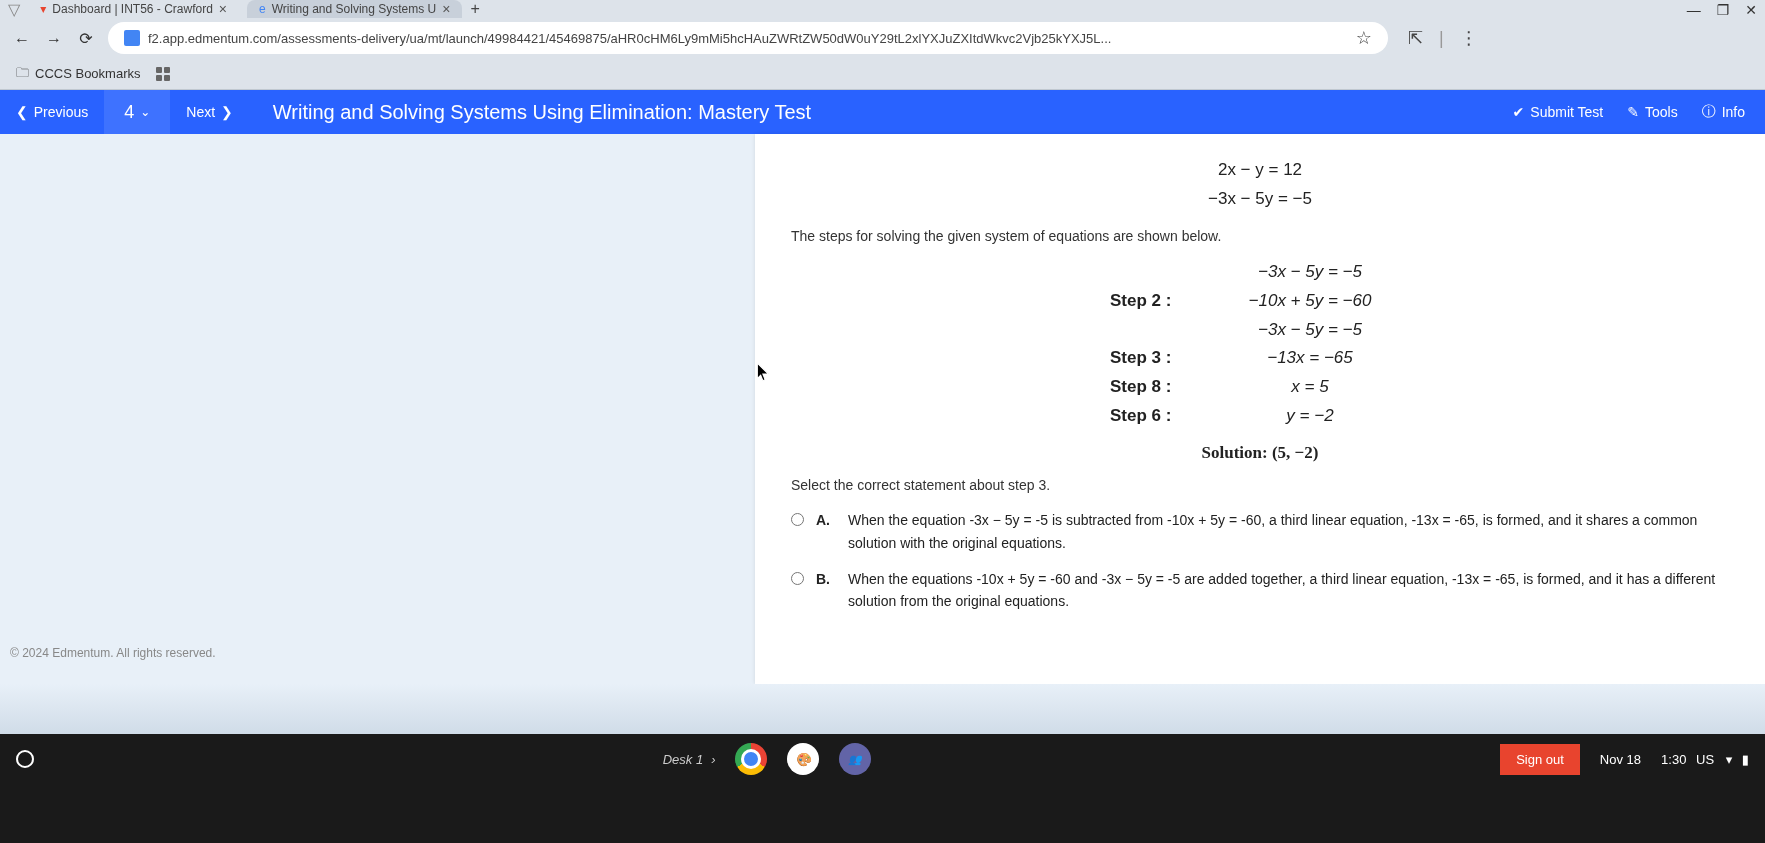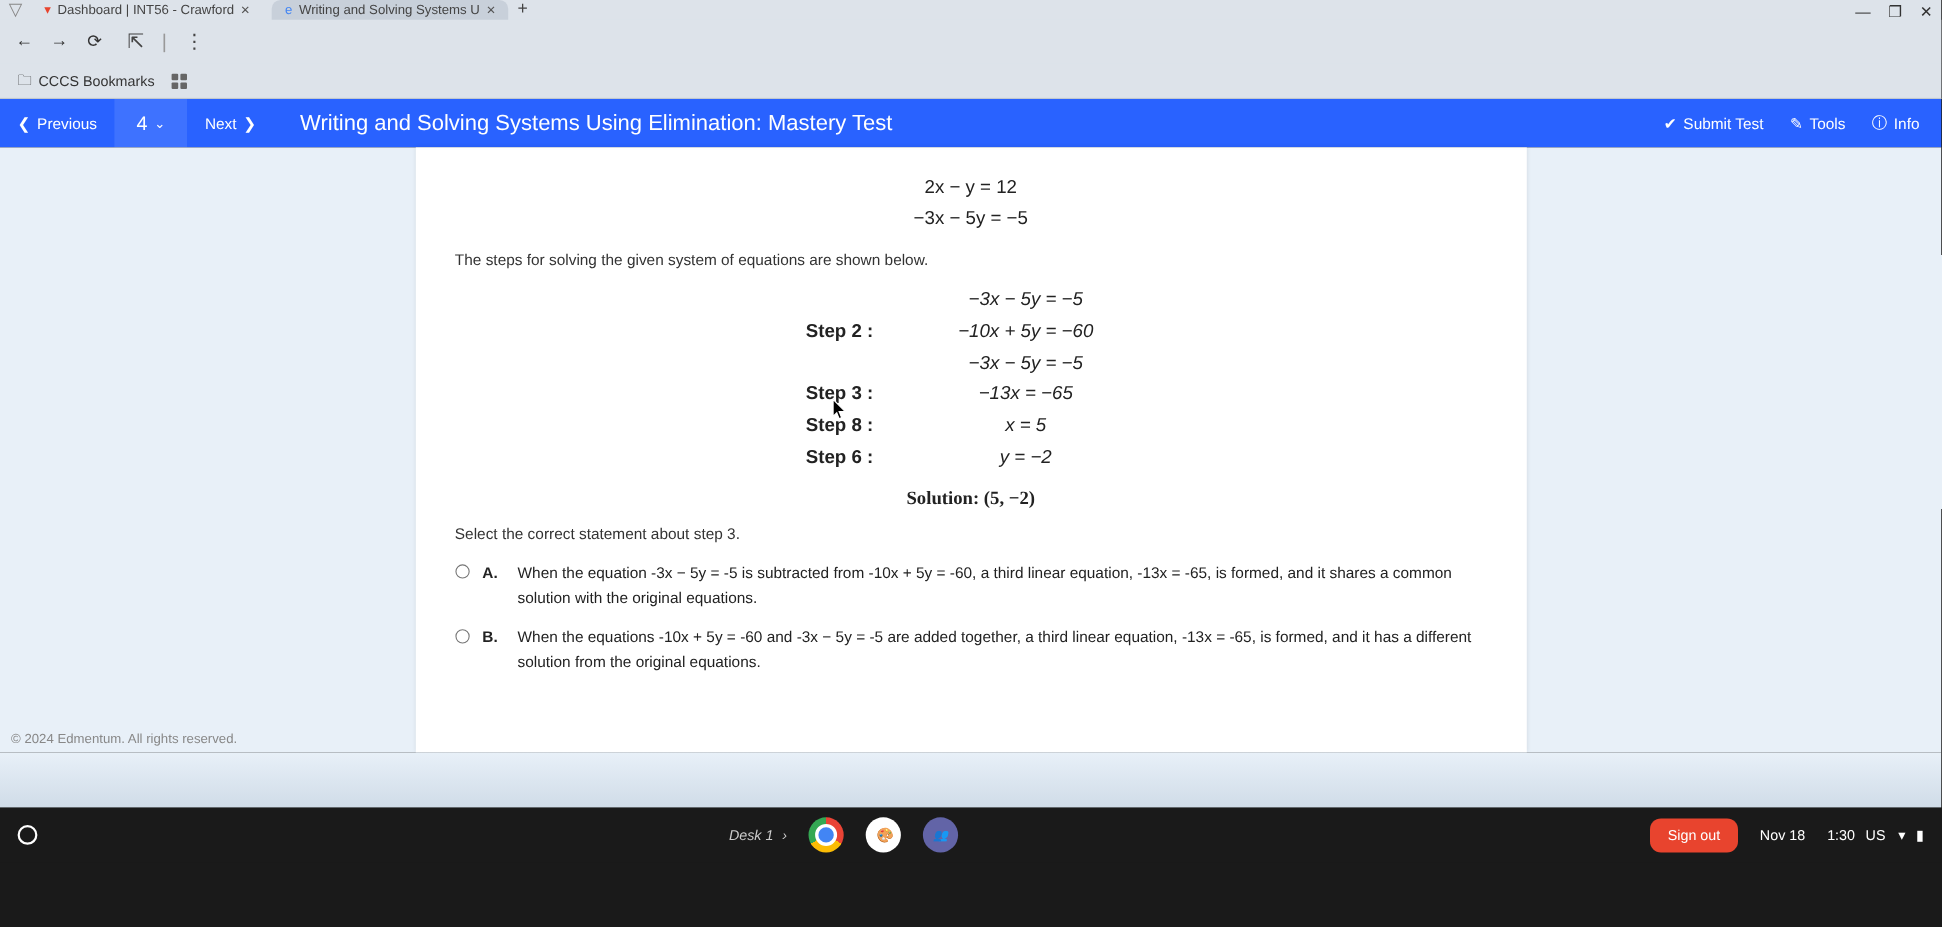--- a/index.html
+++ b/index.html
@@ -24,48 +24,48 @@
 .apps-icon { display: inline-grid; grid-template-columns: 1fr 1fr; grid-template-rows: 1fr 1fr; gap: 2px; width: 14px; height: 14px; }
 .apps-icon span { background: #666; border-radius: 1px; }
 
 .app-header { background: #2962ff; color: #fff; height: 44px; display: flex; align-items: center; padding: 0; font-size: 14px; }
 .prev-btn, .next-btn { padding: 0 16px; height: 44px; display: flex; align-items: center; gap: 6px; cursor: pointer; }
 .q-num { padding: 0 20px; height: 44px; display: flex; align-items: center; font-size: 18px; font-weight: 500; background: rgba(255,255,255,0.1); }
 .assessment-title { padding: 0 24px; font-size: 20px; font-weight: 400; color: #fff; }
 .header-right { margin-left: auto; display: flex; align-items: center; gap: 24px; padding-right: 20px; }
 .header-action { display: flex; align-items: center; gap: 6px; cursor: pointer; font-size: 14px; }
 
-.content-area { background: #e8f0f8; height: 550px; display: flex; justify-content: center; position: relative; }
+.content-area { background: #e8f0f8; height: 550px; display: flex; justify-content: flex-end; position: relative; }
 .question-panel { background: #fff; width: 1010px; padding: 18px 36px 20px 36px; font-size: 14px; color: #222; overflow-y: auto; box-shadow: 0 0 4px rgba(0,0,0,0.1); }
 .math-block { text-align: center; font-family: 'Times New Roman', serif; font-size: 17px; line-height: 1.7; margin: 4px 0; }
 .math-row { display: flex; justify-content: center; gap: 20px; }
 .math-label { width: 80px; text-align: left; font-weight: bold; }
 .math-eq { min-width: 200px; font-style: italic; }
 .prompt-text { margin: 14px 0; font-size: 14px; color: #333; }
 .solution-text { text-align: center; font-family: 'Times New Roman', serif; font-size: 17px; font-weight: bold; margin: 12px 0 4px 0; }
 .options { margin-top: 16px; }
 .option { display: flex; gap: 12px; margin: 14px 0; line-height: 1.6; align-items: flex-start; }
 .option input { margin-top: 4px; }
 .option-label { font-weight: bold; min-width: 20px; }
 .option-text { flex: 1; font-size: 14px; color: #222; }
 
-.copyright { position: absolute; bottom: 6px; left: 10px; font-size: 12px; color: #888; }
+.copyright { position: absolute; bottom: 24px; left: 10px; font-size: 12px; color: #888; }
 
 .footer-gradient { height: 50px; background: linear-gradient(to top, #d0dce8, #e8f0f8); position: relative; }
 
 .taskbar { background: #1a1a1a; height: 50px; display: flex; align-items: center; padding: 0 16px; color: #fff; }
 .task-circle { width: 18px; height: 18px; border: 2px solid #fff; border-radius: 50%; }
 .task-center { margin: 0 auto; display: flex; gap: 20px; font-size: 13px; font-style: italic; }
 .desk-label { color: #ccc; display: flex; align-items: center; gap: 8px; }
 .task-icon { width: 32px; height: 32px; border-radius: 50%; display: flex; align-items: center; justify-content: center; }
 .chrome-icon { background: conic-gradient(#ea4335 0 120deg, #fbbc05 120deg 240deg, #34a853 240deg 360deg); position: relative; }
 .chrome-icon::after { content:''; position:absolute; width:14px; height:14px; background:#4285f4; border:3px solid #fff; border-radius:50%; }
 .paint-icon { background: #fff; }
 .teams-icon { background: #6264a7; }
-.signout-btn { background: #e8442e; color: #fff; padding: 8px 16px; border-radius: 10px; font-size: 13px; cursor: pointer; }
+.signout-btn { background: #e8442e; color: #fff; padding: 8px 16px; border-radius: 0; font-size: 13px; cursor: pointer; }
 .task-right { display: flex; align-items: center; gap: 20px; font-size: 13px; }
 
 .cursor-img { position: absolute; width: 16px; height: 20px; pointer-events: none; }
 </style>
 </head>
 <body>
 
 <div class="browser-chrome">
   <div class="tab-bar">
     <span style="color:#888;">▽</span>
@@ -84,20 +84,25 @@
       <span>—</span>
       <span>❐</span>
       <span>✕</span>
     </div>
   </div>
 
   <div class="nav-bar">
     <div class="nav-btn">←</div>
     <div class="nav-btn">→</div>
     <div class="nav-btn">⟳</div>
+    <div class="url-bar">
+      <span class="url-icon"></span>
+      <span style="overflow:hidden;white-space:nowrap;">f2.app.edmentum.com/assessments-delivery/ua/mt/launch/49984421/45469875/aHR0cHM6Ly9mMi5hcHAuZWRtZW50dW0uY29tL2xlYXJuZXItdWkvc2Vjb25kYXJ5L...</span>
+      <span class="star-icon" style="margin-left:auto;">☆</span>
+    </div>
     <div class="ext-area">
       <span>⇱</span>
       <span style="color:#999;">|</span>
       <span>⋮</span>
     </div>
   </div>
 
   <div class="bookmarks-bar">
     <div class="bookmark-item">
       <span>🗀</span>

